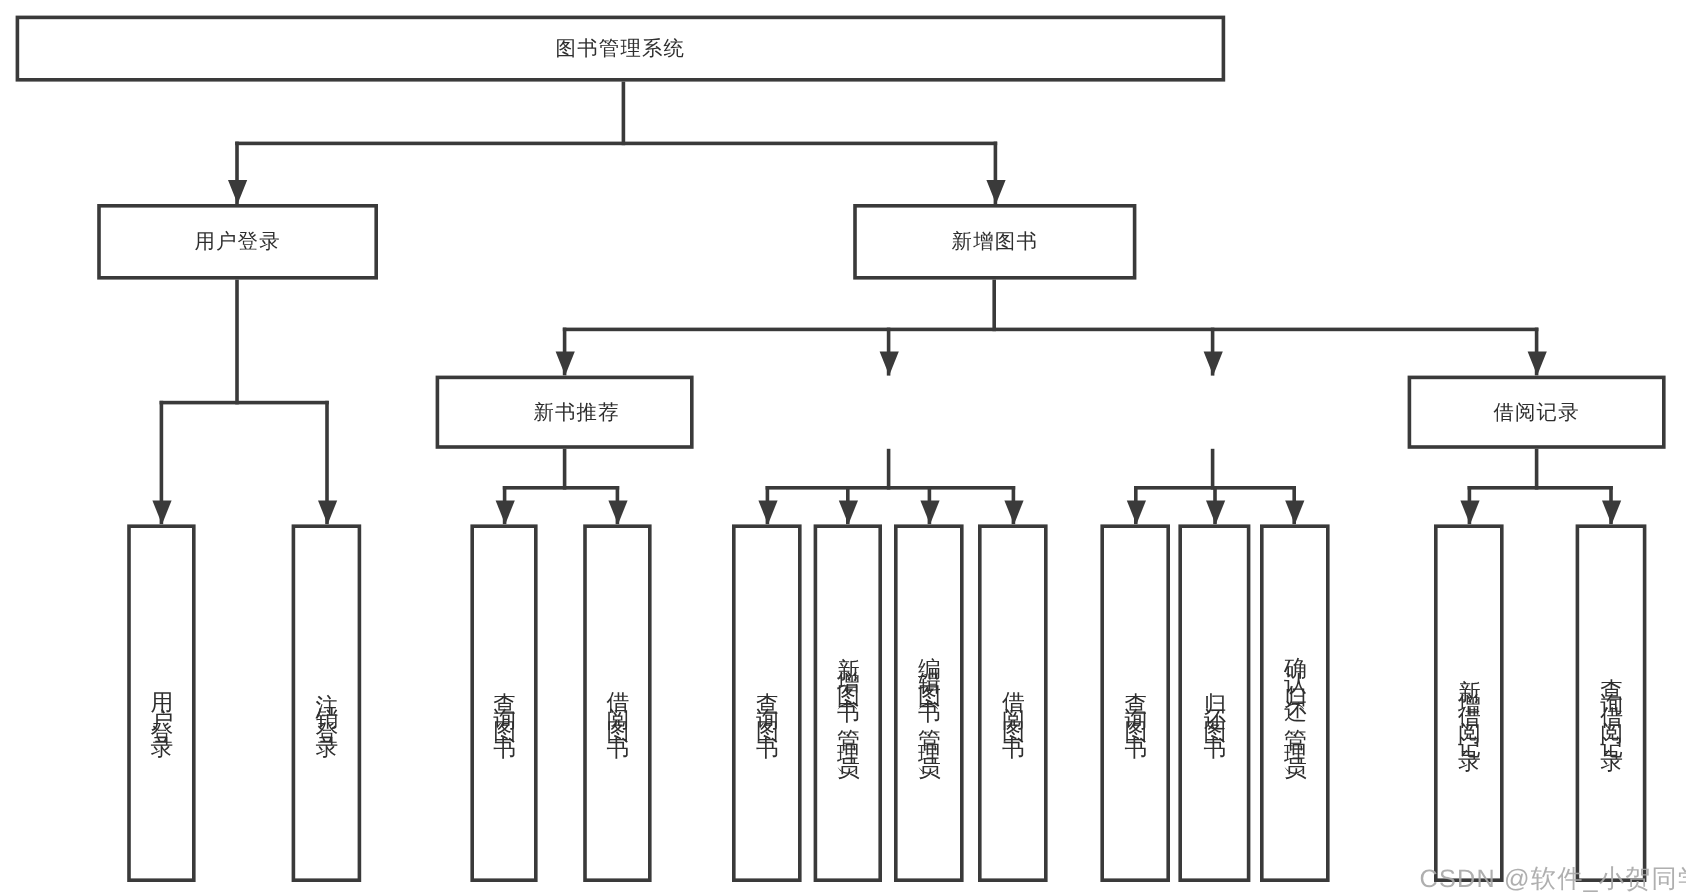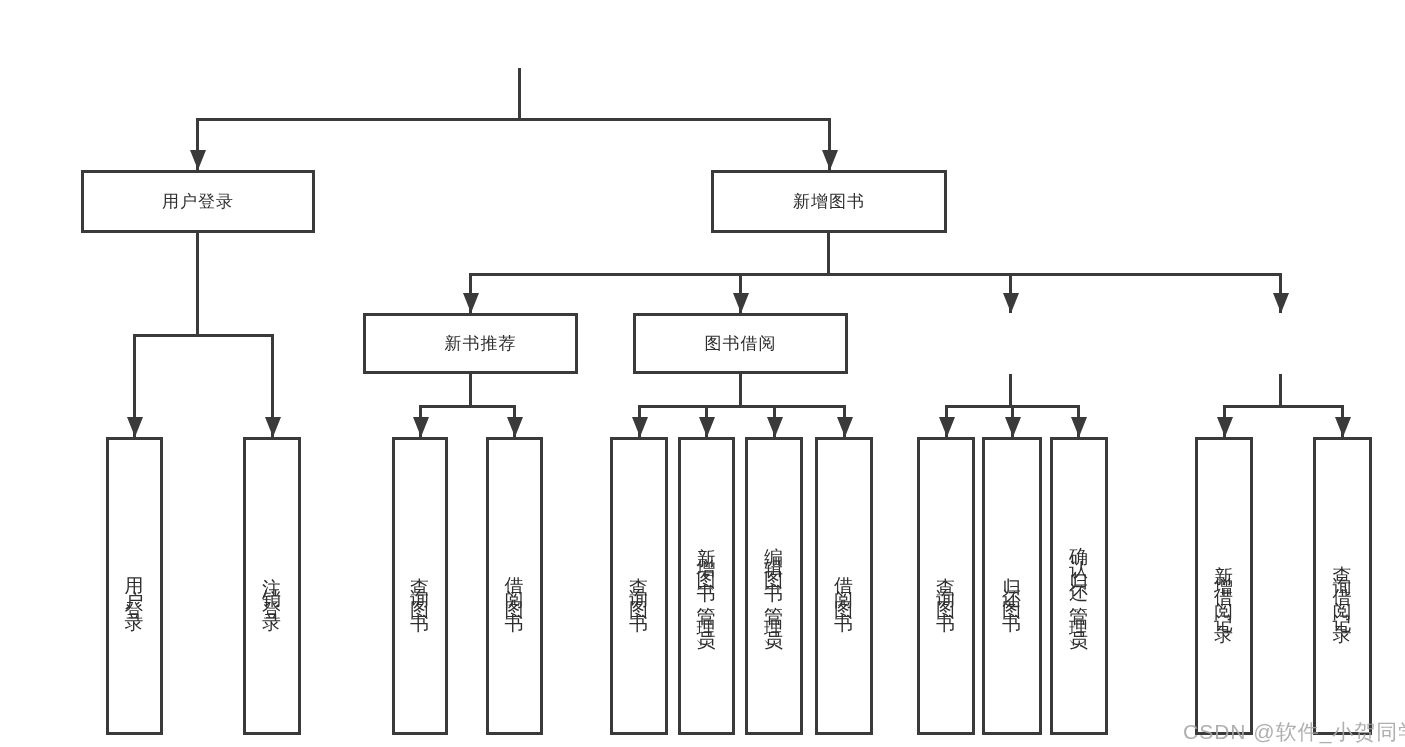--- a/index.html
+++ b/index.html
@@ -53,20 +53,23 @@
     letter-spacing:1px;
     white-space:nowrap;
     z-index:5;
   }
 </style>
 </head>
 <body>
 
 <div id="canvas">
 
+  <div class="node" style="left:13px;top:13px;width:1008px;height:55px;">
+    <span>图书管理系统</span>
+  </div>
 
   <div class="line-v" style="left:518px;top:68px;height:53px;"></div>
   <div class="line-h" style="left:196px;top:118px;width:635px;"></div>
   <div class="line-v" style="left:196px;top:118px;height:52px;"></div>
   <div class="arrowhead" style="left:190px;top:150px;"></div>
   <div class="line-v" style="left:828px;top:118px;height:52px;"></div>
   <div class="arrowhead" style="left:822px;top:150px;"></div>
 
   <div class="node" style="left:81px;top:170px;width:234px;height:63px;">
     <span>用户登录</span>
@@ -89,22 +92,22 @@
   <div class="line-v" style="left:739px;top:273px;height:40px;"></div>
   <div class="arrowhead" style="left:733px;top:293px;"></div>
   <div class="line-v" style="left:1009px;top:273px;height:40px;"></div>
   <div class="arrowhead" style="left:1003px;top:293px;"></div>
   <div class="line-v" style="left:1279px;top:273px;height:40px;"></div>
   <div class="arrowhead" style="left:1273px;top:293px;"></div>
 
   <div class="node" style="left:363px;top:313px;width:215px;height:61px;padding-left:20px;">
     <span>新书推荐</span>
   </div>
-  <div class="node" style="left:633px;top:313px;width:215px;height:61px;">
-    <span>图书借阅</span>
+  <div class="node" style="left:1173px;top:313px;width:215px;height:61px;">
+    <span>借阅记录</span>
   </div>
 
   <div class="line-v" style="left:469px;top:374px;height:34px;"></div>
   <div class="line-h" style="left:419px;top:405px;width:97px;"></div>
   <div class="line-v" style="left:419px;top:405px;height:32px;"></div>
   <div class="arrowhead" style="left:413px;top:417px;"></div>
   <div class="line-v" style="left:513px;top:405px;height:32px;"></div>
   <div class="arrowhead" style="left:507px;top:417px;"></div>
 
   <div class="line-v" style="left:739px;top:374px;height:34px;"></div>

